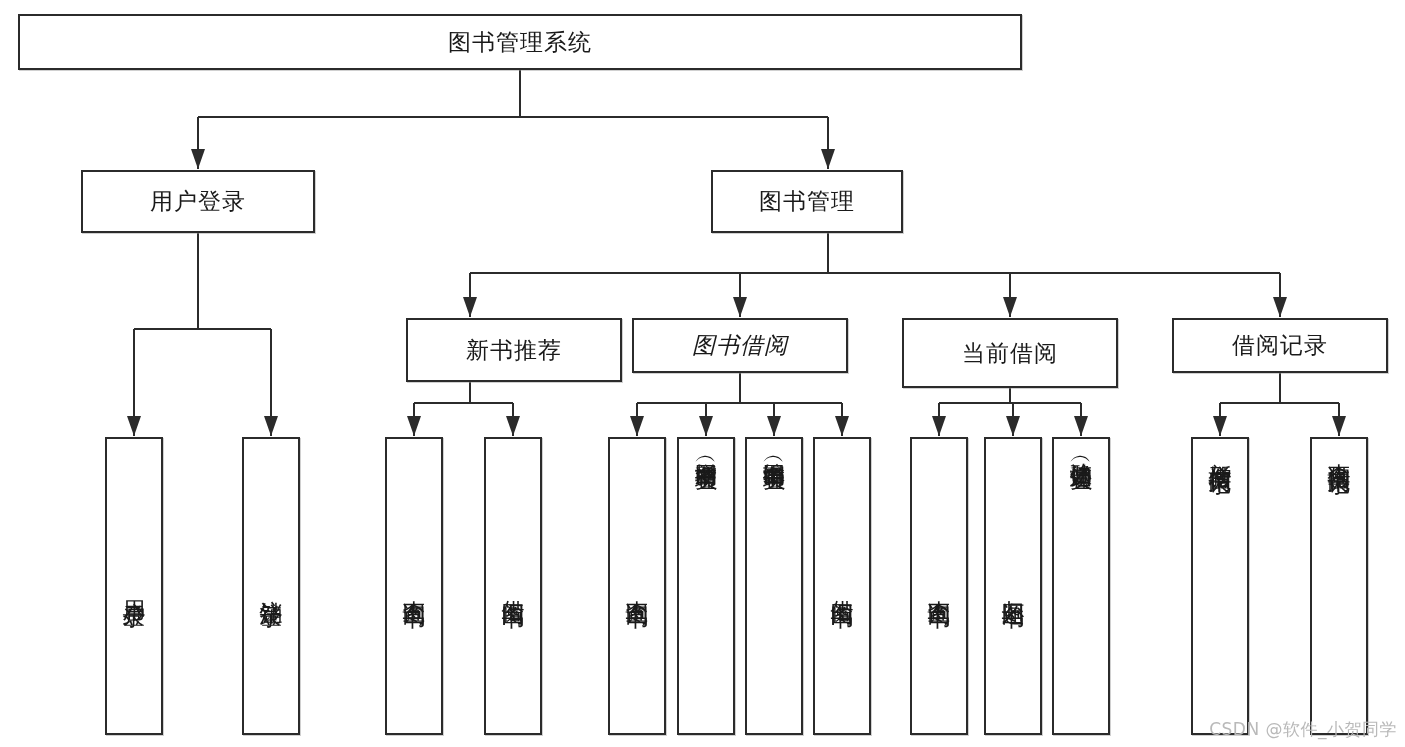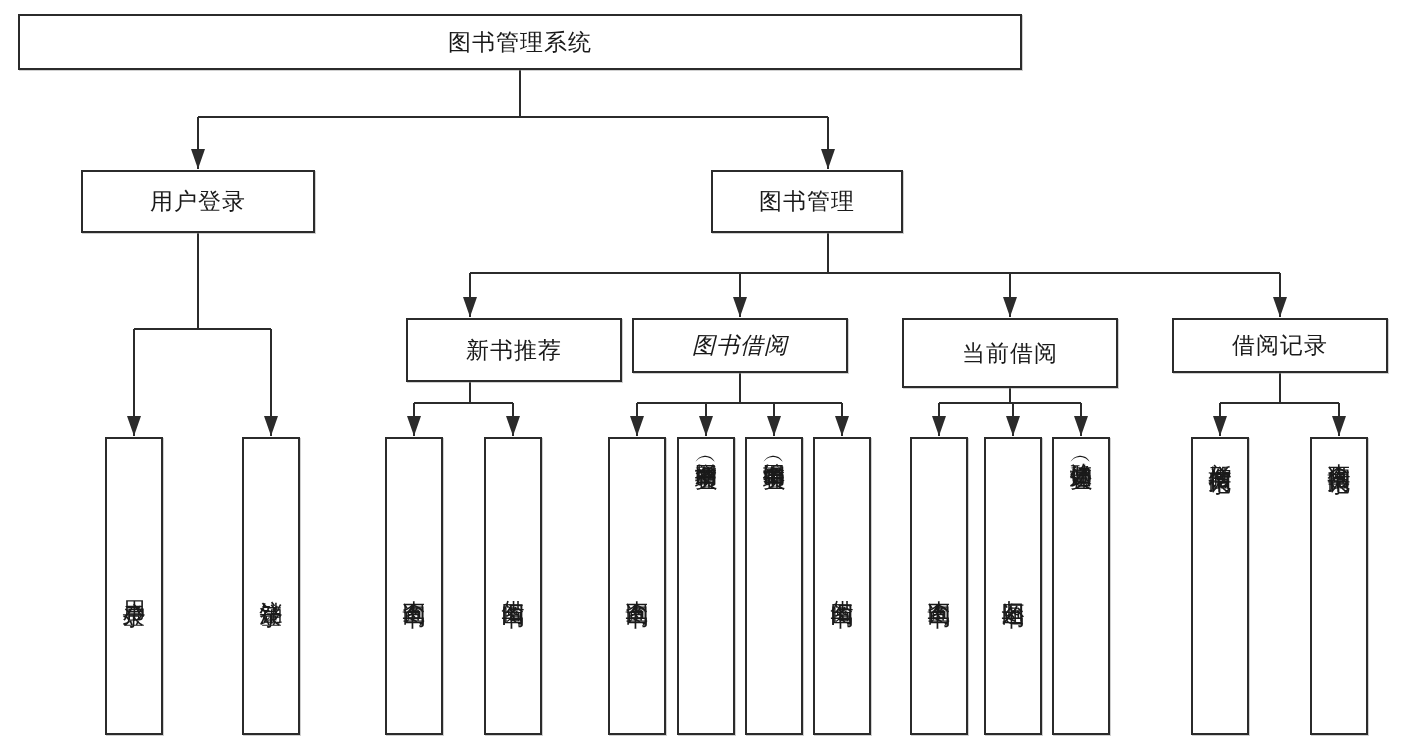--- a/index.html
+++ b/index.html
@@ -196,13 +196,14 @@
       <div class="node v tall" style="left: 1052px; top: 437px; width: 58px; height: 298px;">
         <span class="lbl">确认归还（管理员）</span>
       </div>
       <div class="node v" style="left: 1191px; top: 437px; width: 58px; height: 298px;">
         <span class="lbl">新增借阅记录</span>
       </div>
       <div class="node v" style="left: 1310px; top: 437px; width: 58px; height: 298px;">
         <span class="lbl">查询借阅记录</span>
       </div>
     </div>
+  <div class="watermark">CSDN @软件_小贺同学</div>
 </div>
 
 </body></html>

